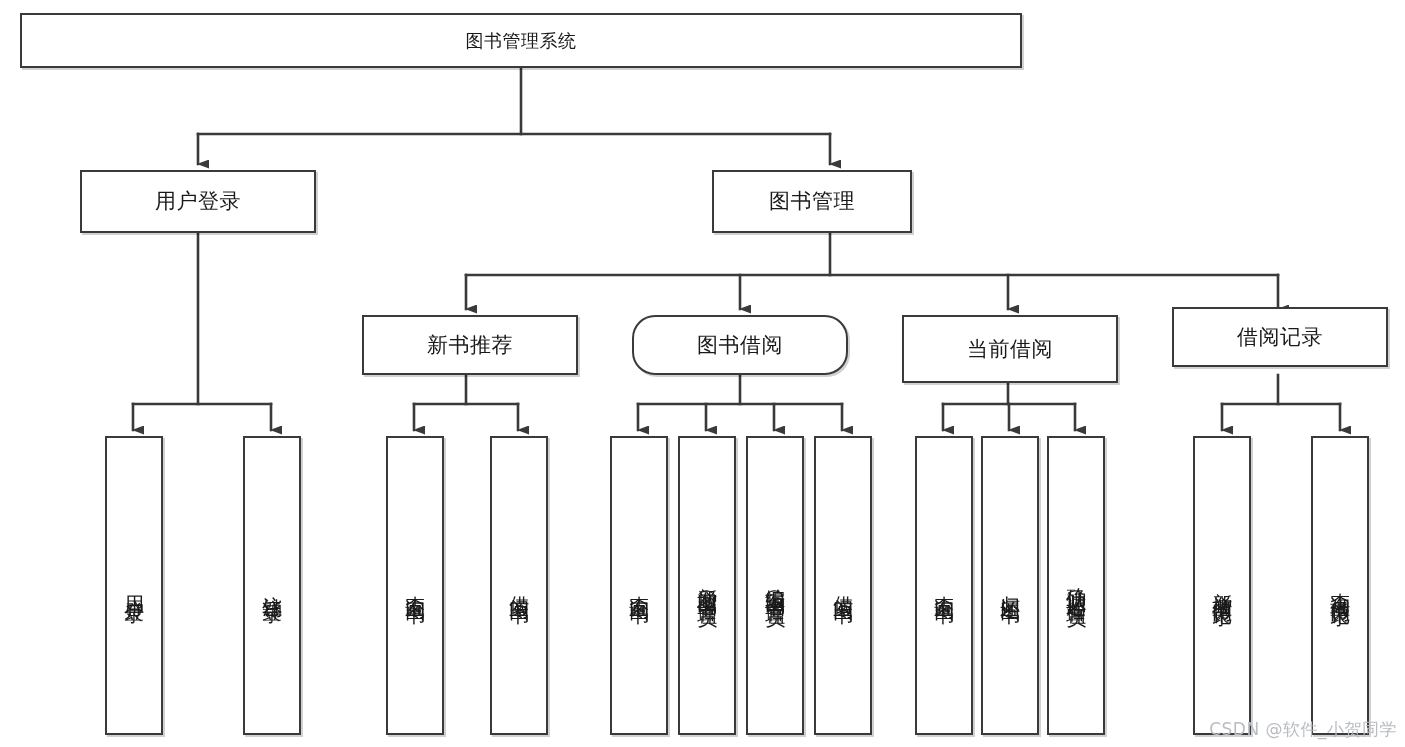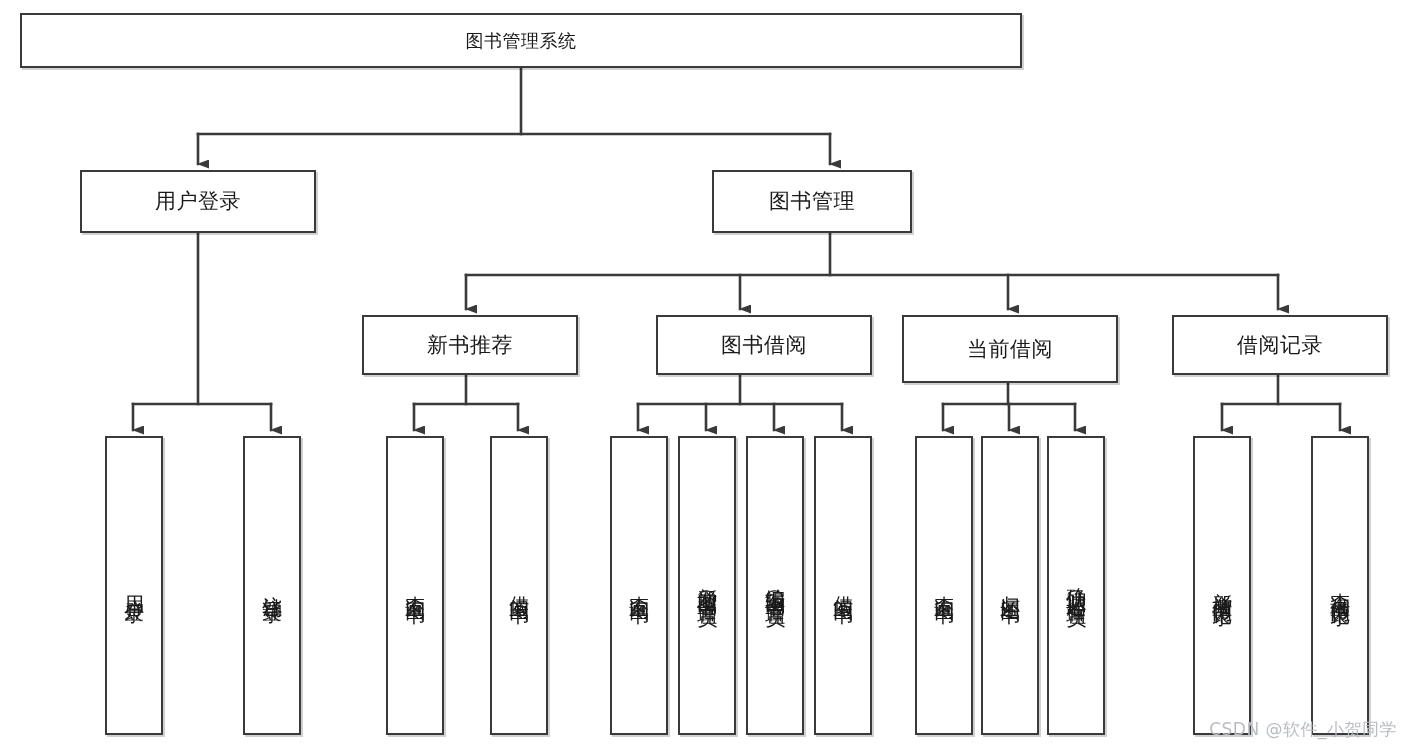--- a/index.html
+++ b/index.html
@@ -132,27 +132,27 @@
   <div class="node-box" style="left:80px; top:170px; width:236px; height:63px;">
     <span class="node-label">用户登录</span>
   </div>
   <div class="node-box" style="left:712px; top:170px; width:200px; height:63px;">
     <span class="node-label">图书管理</span>
   </div>
 
   <div class="node-box" style="left:362px; top:315px; width:216px; height:60px;">
     <span class="node-label">新书推荐</span>
   </div>
-  <div class="node-box" style="left:656px; top:315px; width:216px; height:60px;">
+  <div class="node-box" style="left:632px; top:315px; width:216px; height:60px;border-radius:23px;">
     <span class="node-label">图书借阅</span>
   </div>
   <div class="node-box" style="left:902px; top:315px; width:216px; height:68px;">
     <span class="node-label">当前借阅</span>
   </div>
-  <div class="node-box" style="left:1172px; top:315px; width:216px; height:60px;">
+  <div class="node-box" style="left:1172px; top:307px; width:216px; height:60px;">
     <span class="node-label">借阅记录</span>
   </div>
 
   <div class="node-box vertical" style="left:105px; top:436px; width:58px; height:299px;">
     <span class="node-label">用户登录</span>
   </div>
   <div class="node-box vertical" style="left:243px; top:436px; width:58px; height:299px;">
     <span class="node-label">注销登录</span>
   </div>
 

